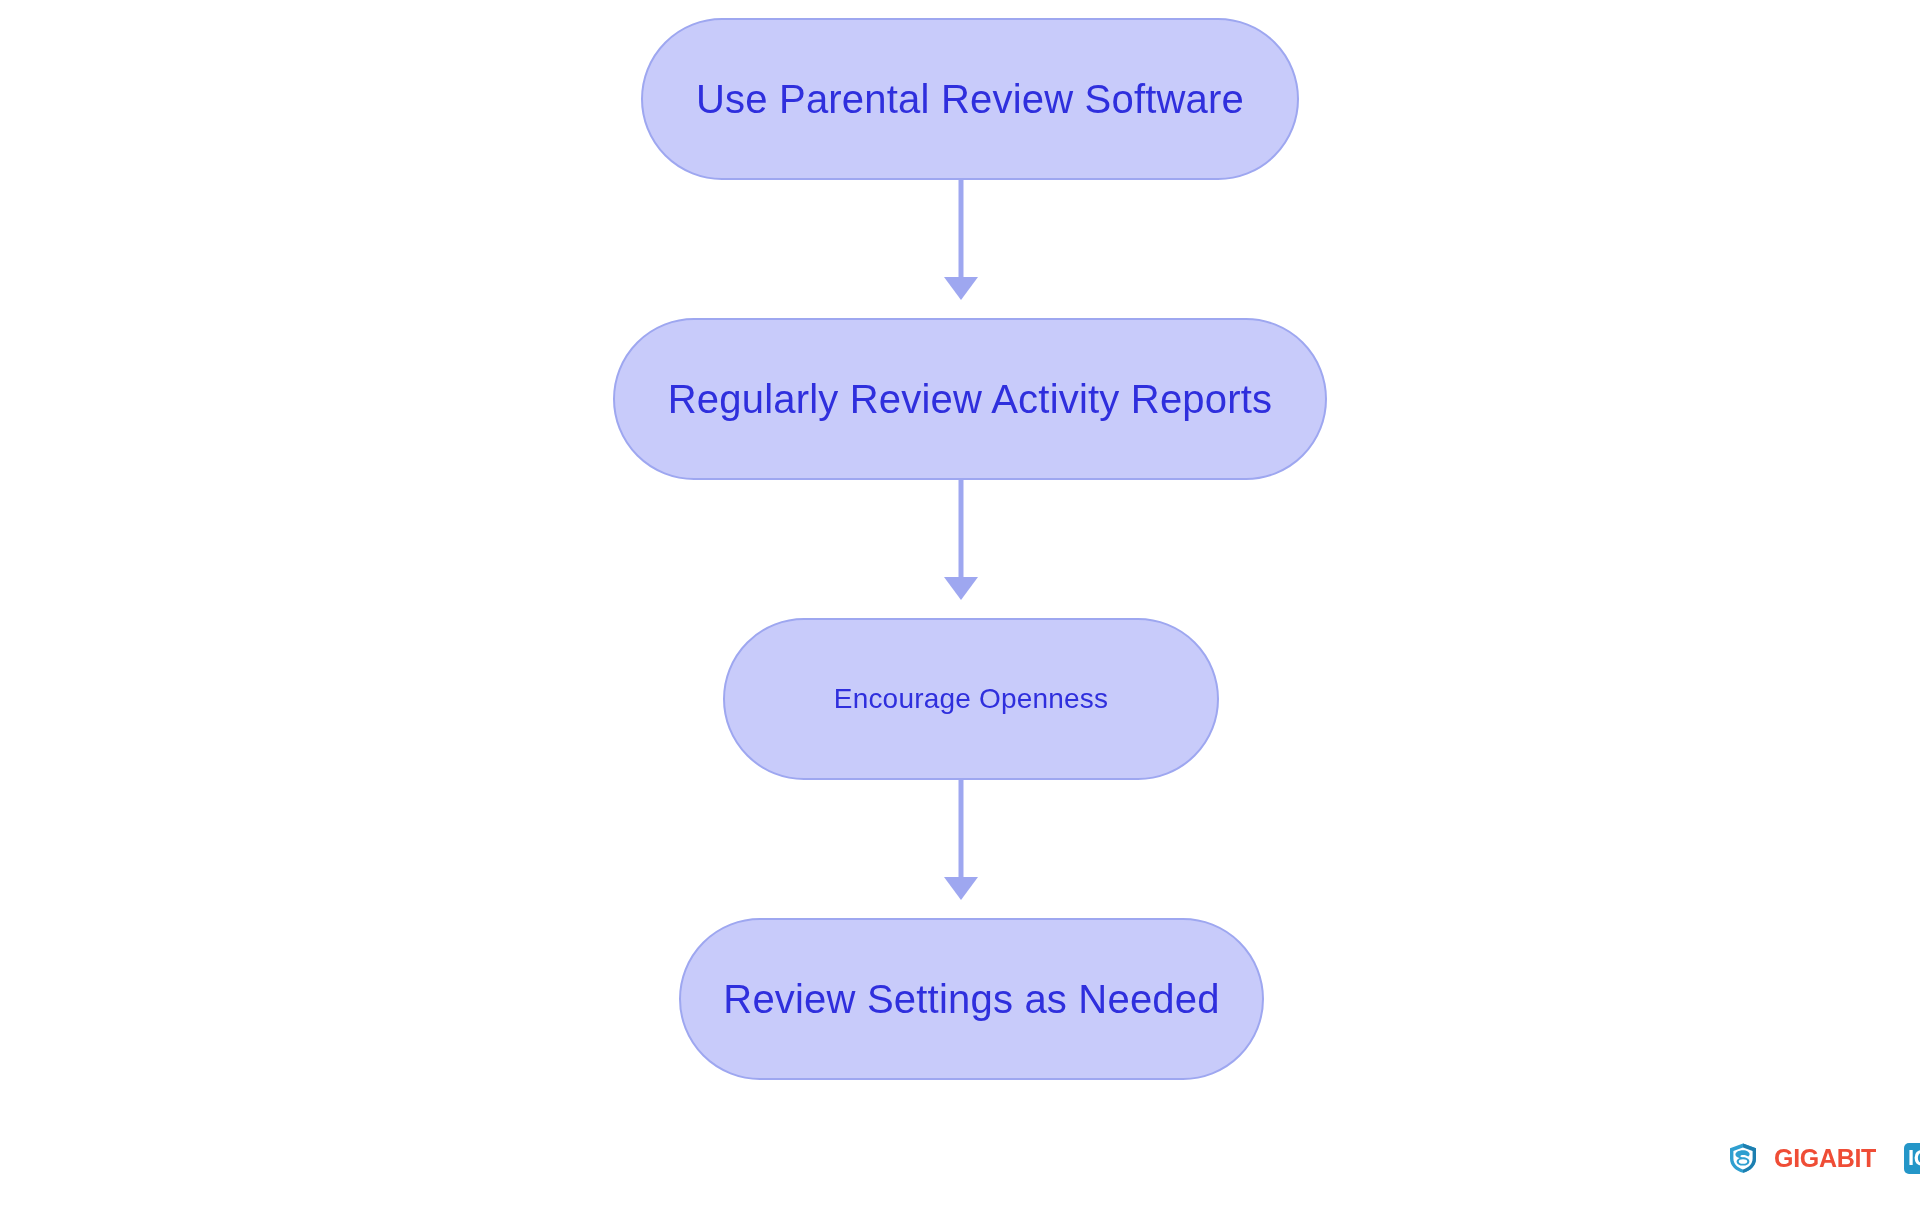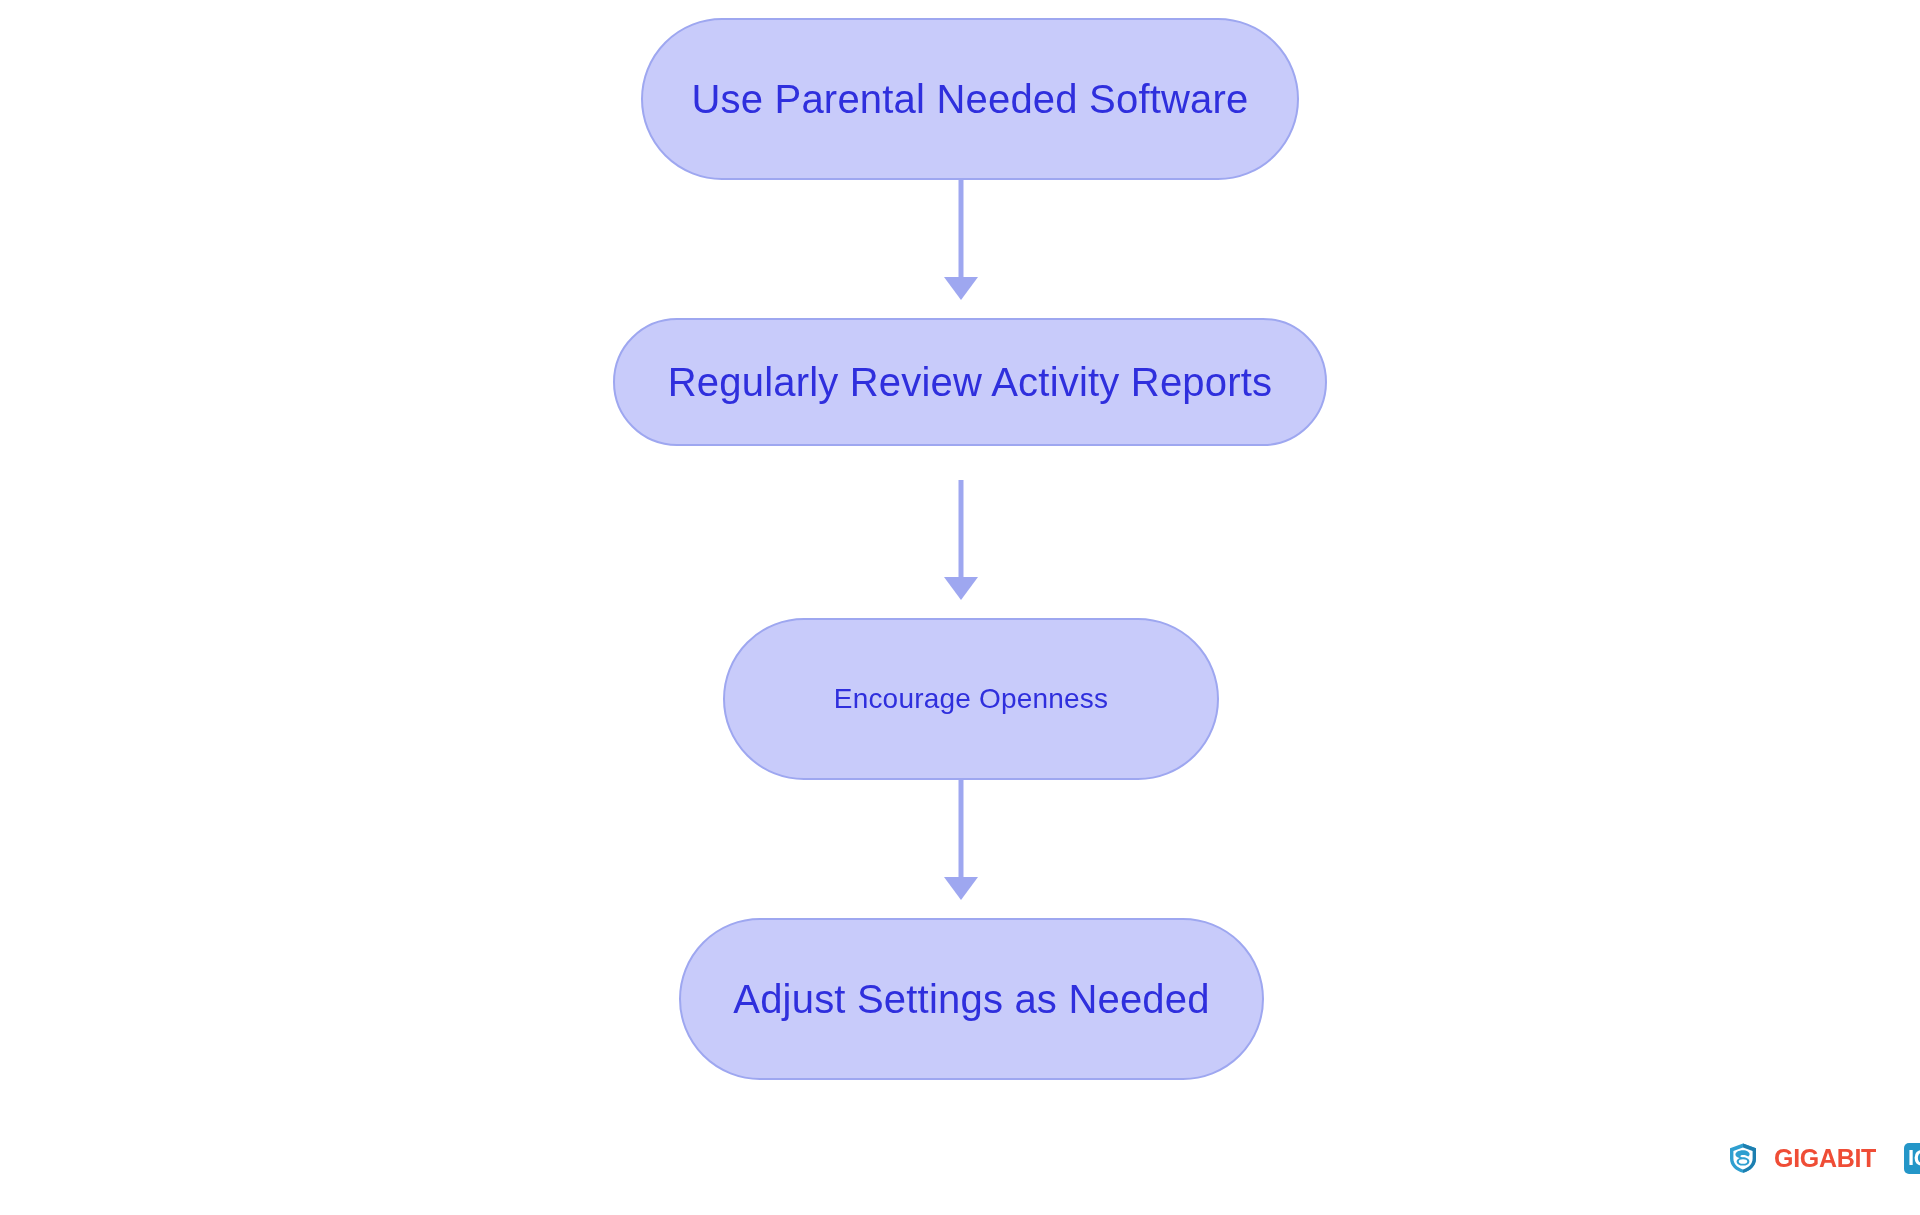--- a/index.html
+++ b/index.html
@@ -39,21 +39,21 @@
     user-select: none;
   }
 
   .node-label {
     display: block;
     line-height: 1;
   }
 
   
   #node-0 { left: 641px; top: 18px;  width: 658px; height: 162px; font-size: 40px; }
-  #node-1 { left: 613px; top: 318px; width: 714px; height: 128px; font-size: 40px; }
+  #node-1 { left: 613px; top: 318px; width: 714px; height: 162px; font-size: 40px; }
   #node-2 { left: 723px; top: 618px; width: 496px; height: 162px; font-size: 28px; }
   #node-3 { left: 679px; top: 918px; width: 585px; height: 162px; font-size: 40px; }
 
   
   .connector {
     position: absolute;
     left: 0;
     top: 0;
     width: 1920px;
     height: 1215px;
@@ -124,33 +124,33 @@
       <polygon class="connector-head" points="961,600 944,577 978,577"></polygon>
     </g>
 
     <g>
       <line class="connector-line" x1="961" y1="780" x2="961" y2="883"></line>
       <polygon class="connector-head" points="961,900 944,877 978,877"></polygon>
     </g>
   </svg>
 
   <div class="flow-node" id="node-0">
-    <span class="node-label">Use Parental Needed Software</span>
+    <span class="node-label">Use Parental Review Software</span>
   </div>
 
   <div class="flow-node" id="node-1">
     <span class="node-label">Regularly Review Activity Reports</span>
   </div>
 
   <div class="flow-node" id="node-2">
     <span class="node-label">Encourage Openness</span>
   </div>
 
   <div class="flow-node" id="node-3">
-    <span class="node-label">Adjust Settings as Needed</span>
+    <span class="node-label">Review Settings as Needed</span>
   </div>
 
   <div id="brand-logo">
     <svg id="brand-shield-icon" viewBox="0 0 30 32" aria-hidden="true">
       <path d="M15 1.5 L28 6.2 L28 16.5 C28 24 22.2 29 15 30.8 C7.8 29 2 24 2 16.5 L2 6.2 Z" fill="#2f9fd0"></path>
       <path d="M15 1.5 L28 6.2 L28 16.5 C28 24 22.2 29 15 30.8 L15 1.5 Z" fill="#1d7fb0"></path>
       <path d="M15 5.5 L24.6 9 L24.6 16.6 C24.6 22.2 20.4 25.9 15 27.4 C9.6 25.9 5.4 22.2 5.4 16.6 L5.4 9 Z" fill="#ffffff"></path>
       <path d="M15 8.2 C10.4 8.2 7.4 10.4 7.4 12.6 C7.4 14.4 9.3 15.6 11.6 15.9 C10 16.6 8.6 17.9 8.6 19.4 C8.6 21.8 11.6 23.6 15 23.6 C18.4 23.6 21.4 21.8 21.4 19.4 C21.4 17.0 18.4 15.3 15 15.3 C13.6 15.3 12.4 15.0 12.4 14.2 C12.4 13.4 13.6 12.9 15 12.9 C17.3 12.9 19.2 13.5 20.2 14.4 C21.0 13.8 21.6 13.1 21.6 12.3 C21.6 10.2 19.0 8.2 15 8.2 Z" fill="#2f9fd0"></path>
       <ellipse cx="15" cy="19.5" rx="4.2" ry="2.3" fill="#ffffff"></ellipse>
     </svg>

